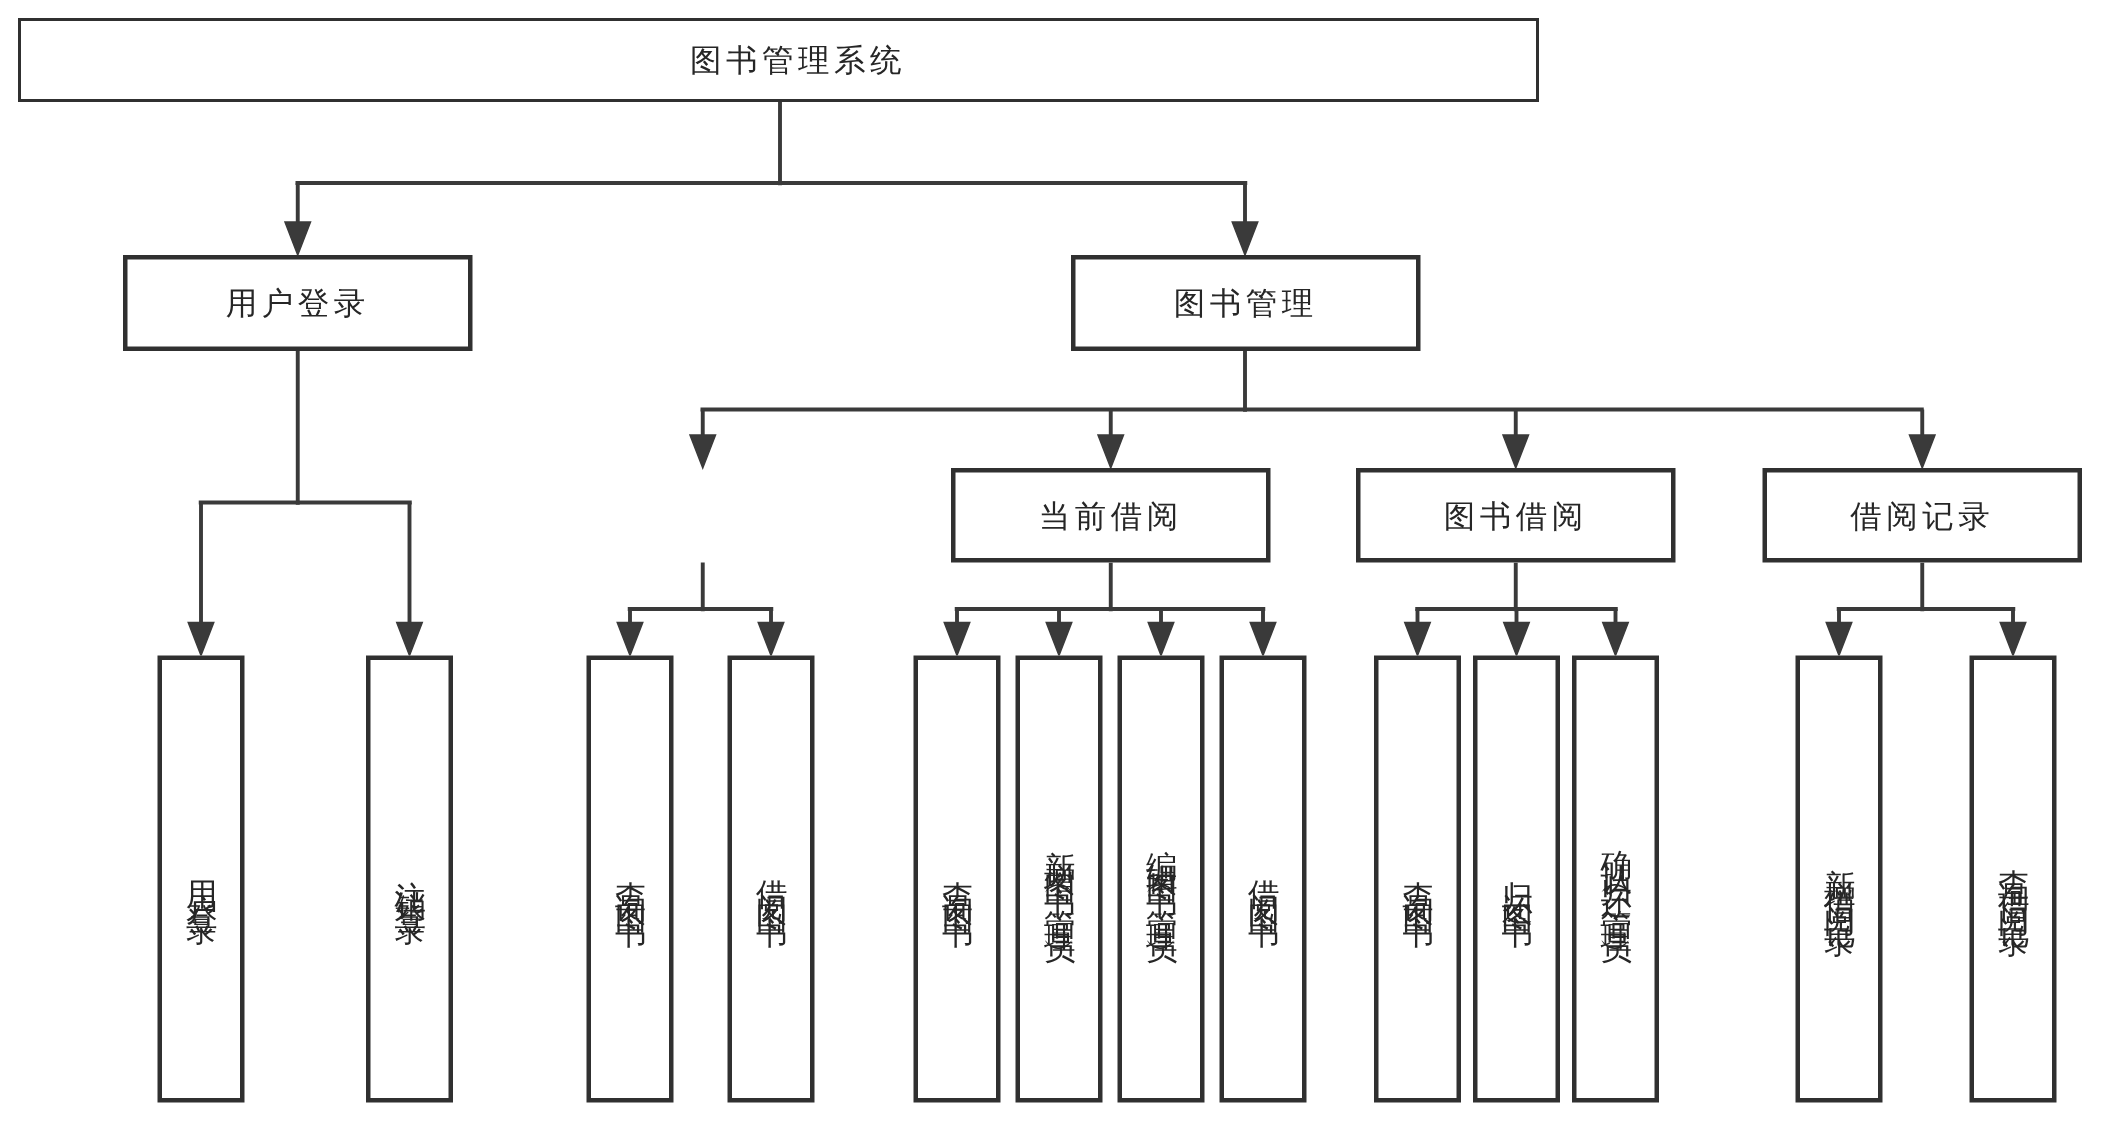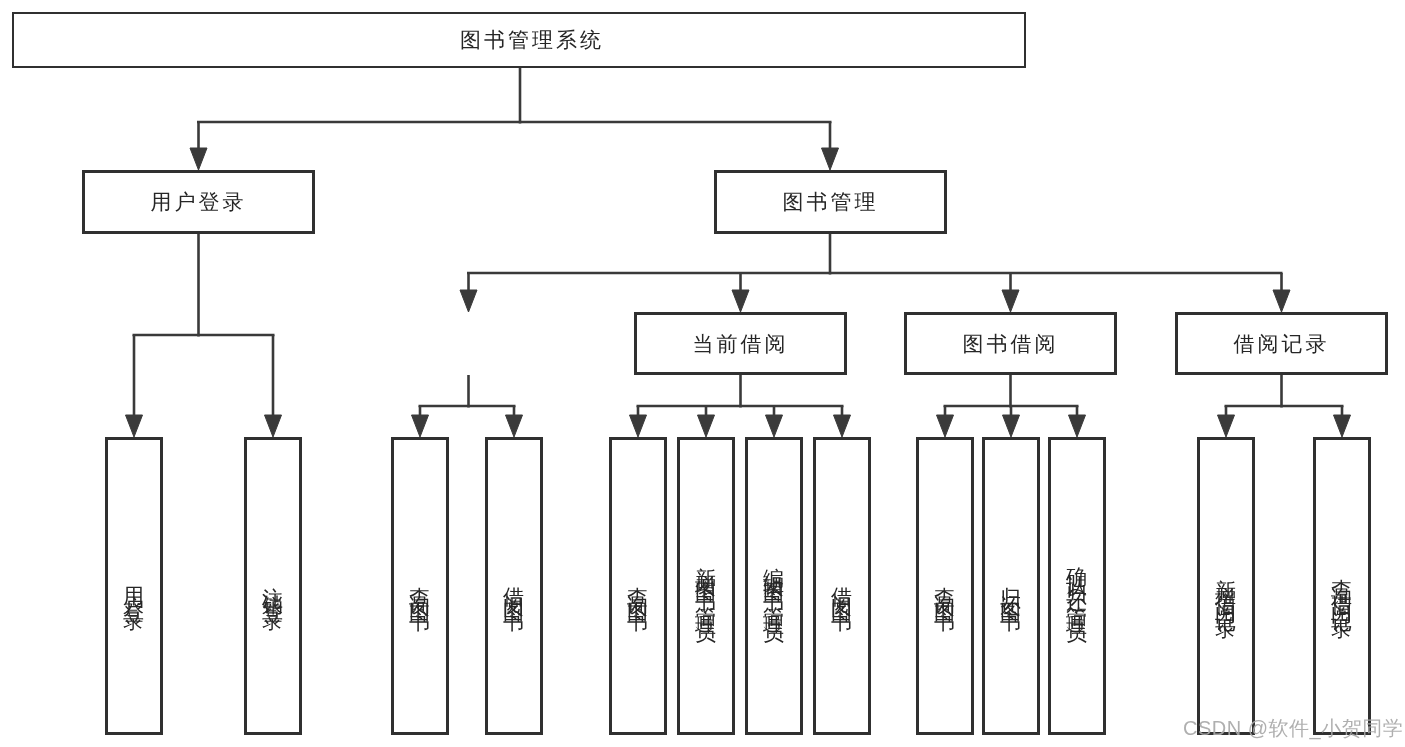--- a/index.html
+++ b/index.html
@@ -166,15 +166,14 @@
   <div class="box leaf" style="left:745px">编辑图书（管理员）</div>
   <div class="box leaf" style="left:813px">借阅图书</div>
 
   <div class="box leaf" style="left:916px">查询图书</div>
   <div class="box leaf" style="left:982px">归还图书</div>
   <div class="box leaf" style="left:1048px">确认归还（管理员）</div>
 
   <div class="box leaf" style="left:1197px">新增借阅记录</div>
   <div class="box leaf" style="left:1313px">查询借阅记录</div>
 
-  <div class="watermark">CSDN @软件_小贺同学</div>
 
 </div>
 
 </body></html>

